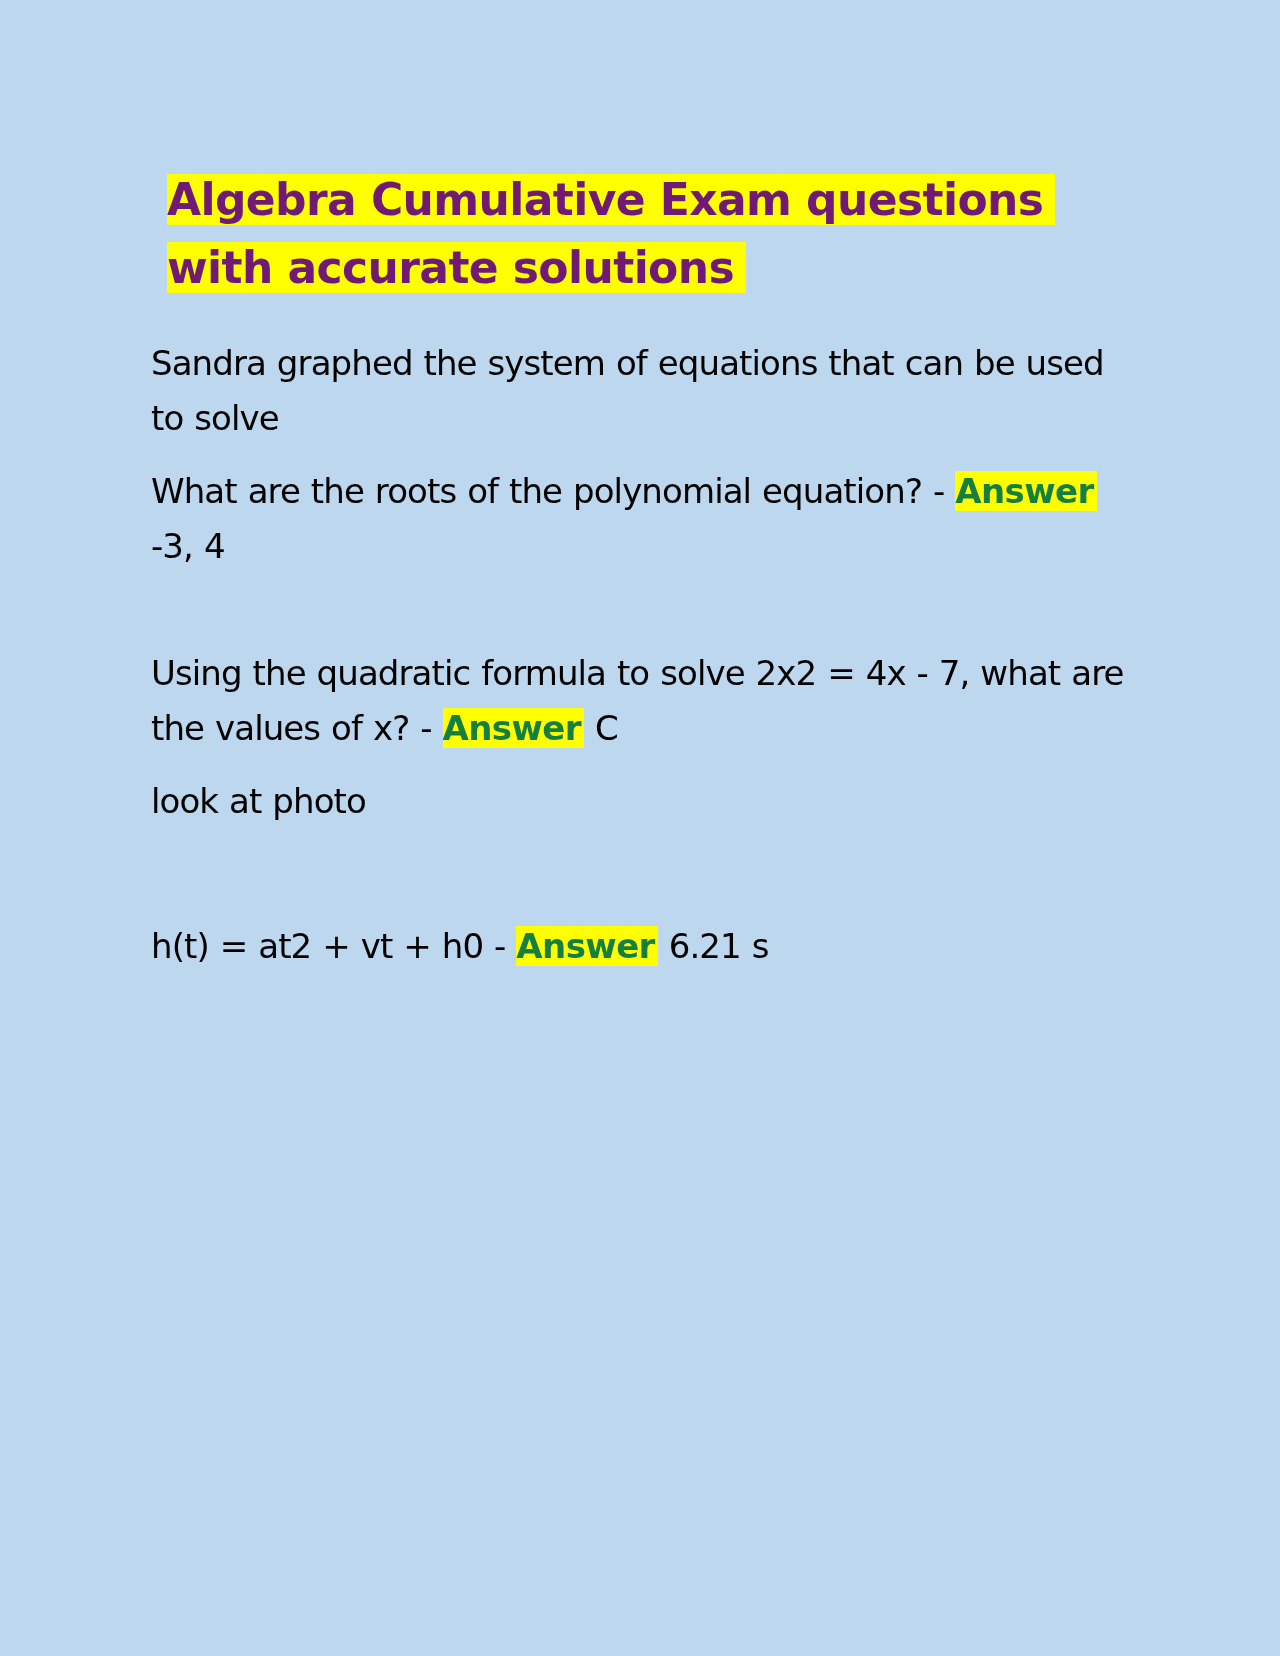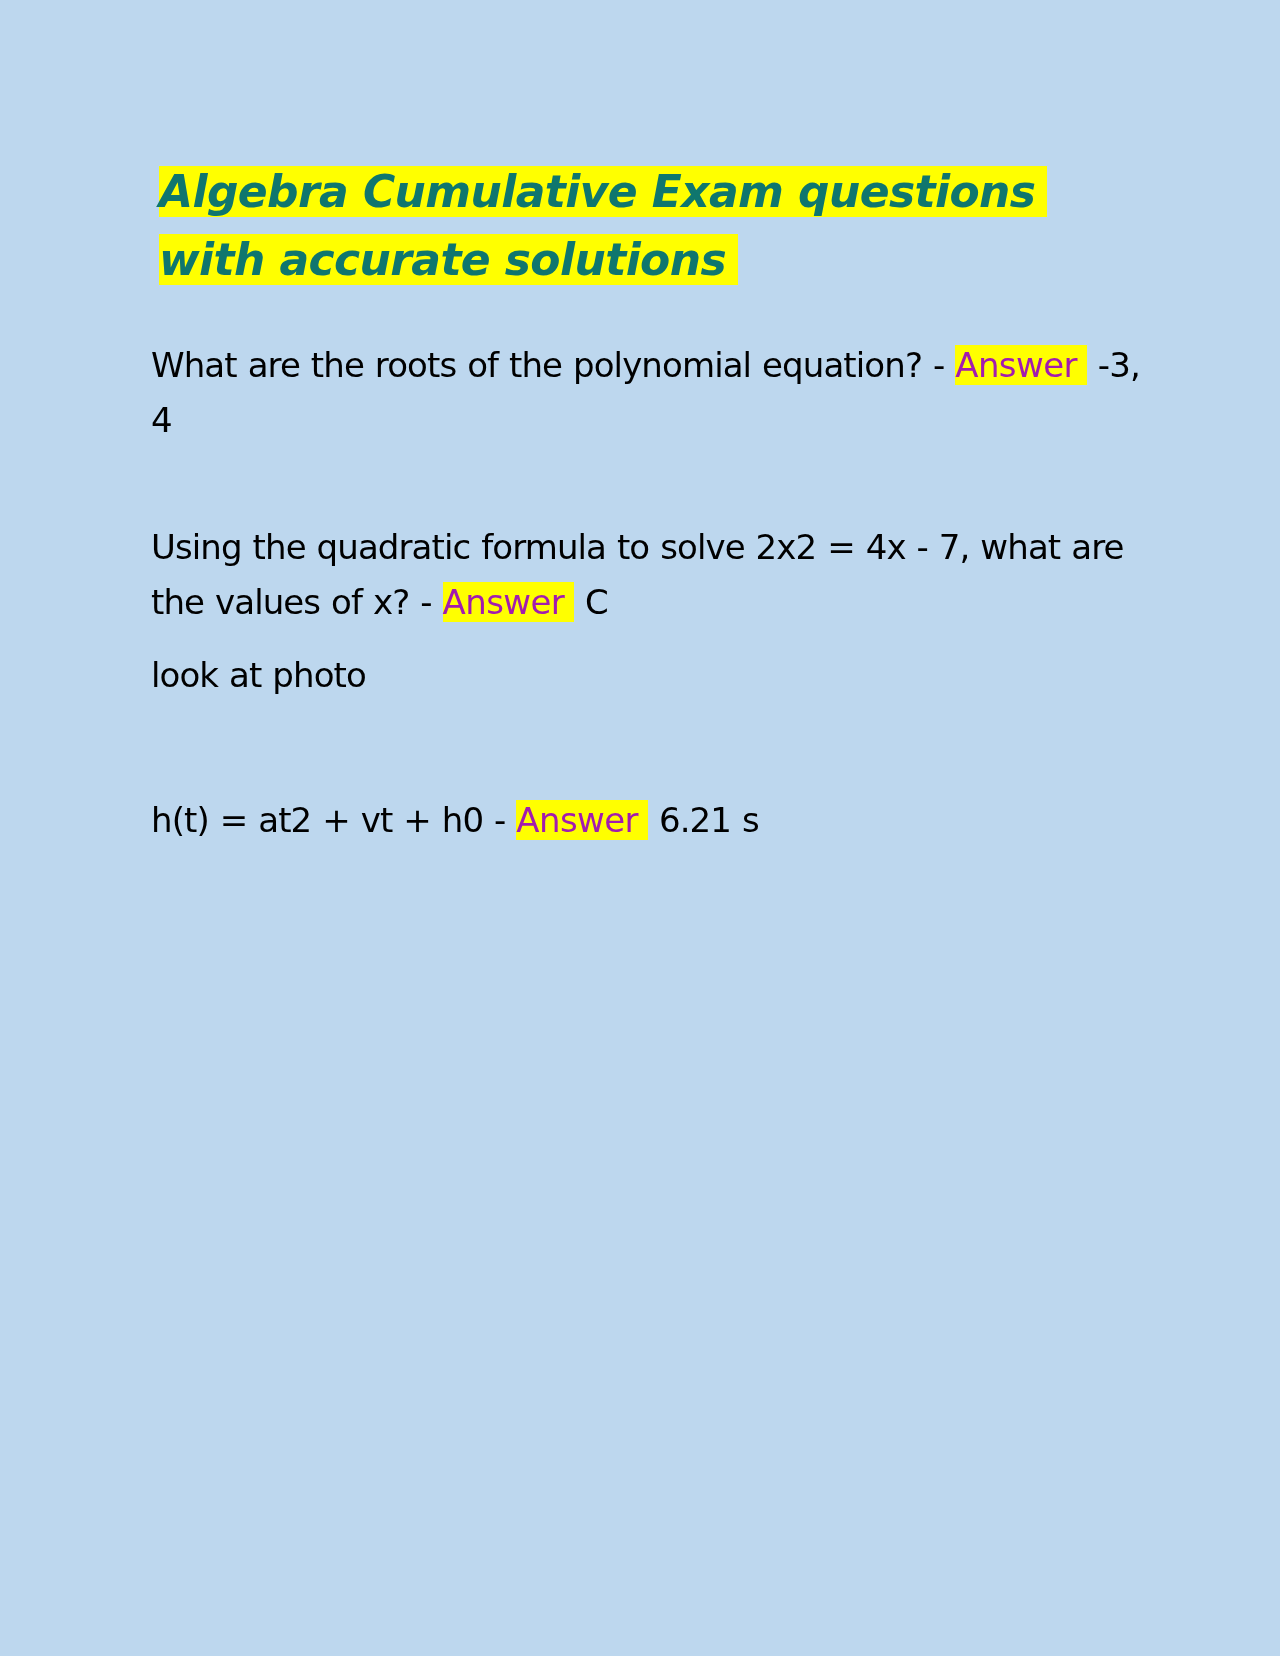--- a/index.html
+++ b/index.html
@@ -19,57 +19,57 @@
       position: absolute;
       left: 151px;
       top: 150px;
       width: 990px;
     }
     .title {
       font-family: "DejaVu Sans", sans-serif;
       font-weight: bold;
       font-size: 44px;
       line-height: 68px;
-      color: #0f766e;
-      margin: 8px;
+      color: #701a75;
+      margin: 16px;
       letter-spacing: -0.6px;
-      font-style: italic;
     }
     .title span {
       background: #FFFF00;
       padding-right: 12px;
       -webkit-box-decoration-break: clone;
       box-decoration-break: clone;
     }
     .para {
       font-size: 34px;
       line-height: 55px;
       margin: 0;
       letter-spacing: -0.9px;
       word-spacing: 1px;
     }
     .hl {
       background: #FFFF00;
-      color: #a21caf;
-      font-weight: normal;
-      padding-right: 10px;
+      color: #15803d;
+      font-weight: bold;
+      padding-right: 3px;
       letter-spacing: -0.6px;
     }
     .gap-s { height: 18px; }
     .gap-l { height: 72px; }
   </style>
 </head>
 <body>
 
 <div class="page">
 
   <h1 class="title"><span>Algebra Cumulative Exam questions with accurate solutions</span></h1>
 
   <div class="gap-s"></div>
 
+  <p class="para">Sandra graphed the system of equations that can be used to solve</p>
 
   <div class="gap-s"></div>
 
   <p class="para">
     <span>What are the roots of the polynomial equation? -</span>
     <span class="hl">Answer</span>
     <span>-3, 4</span>
   </p>
 
   <div class="gap-l"></div>

